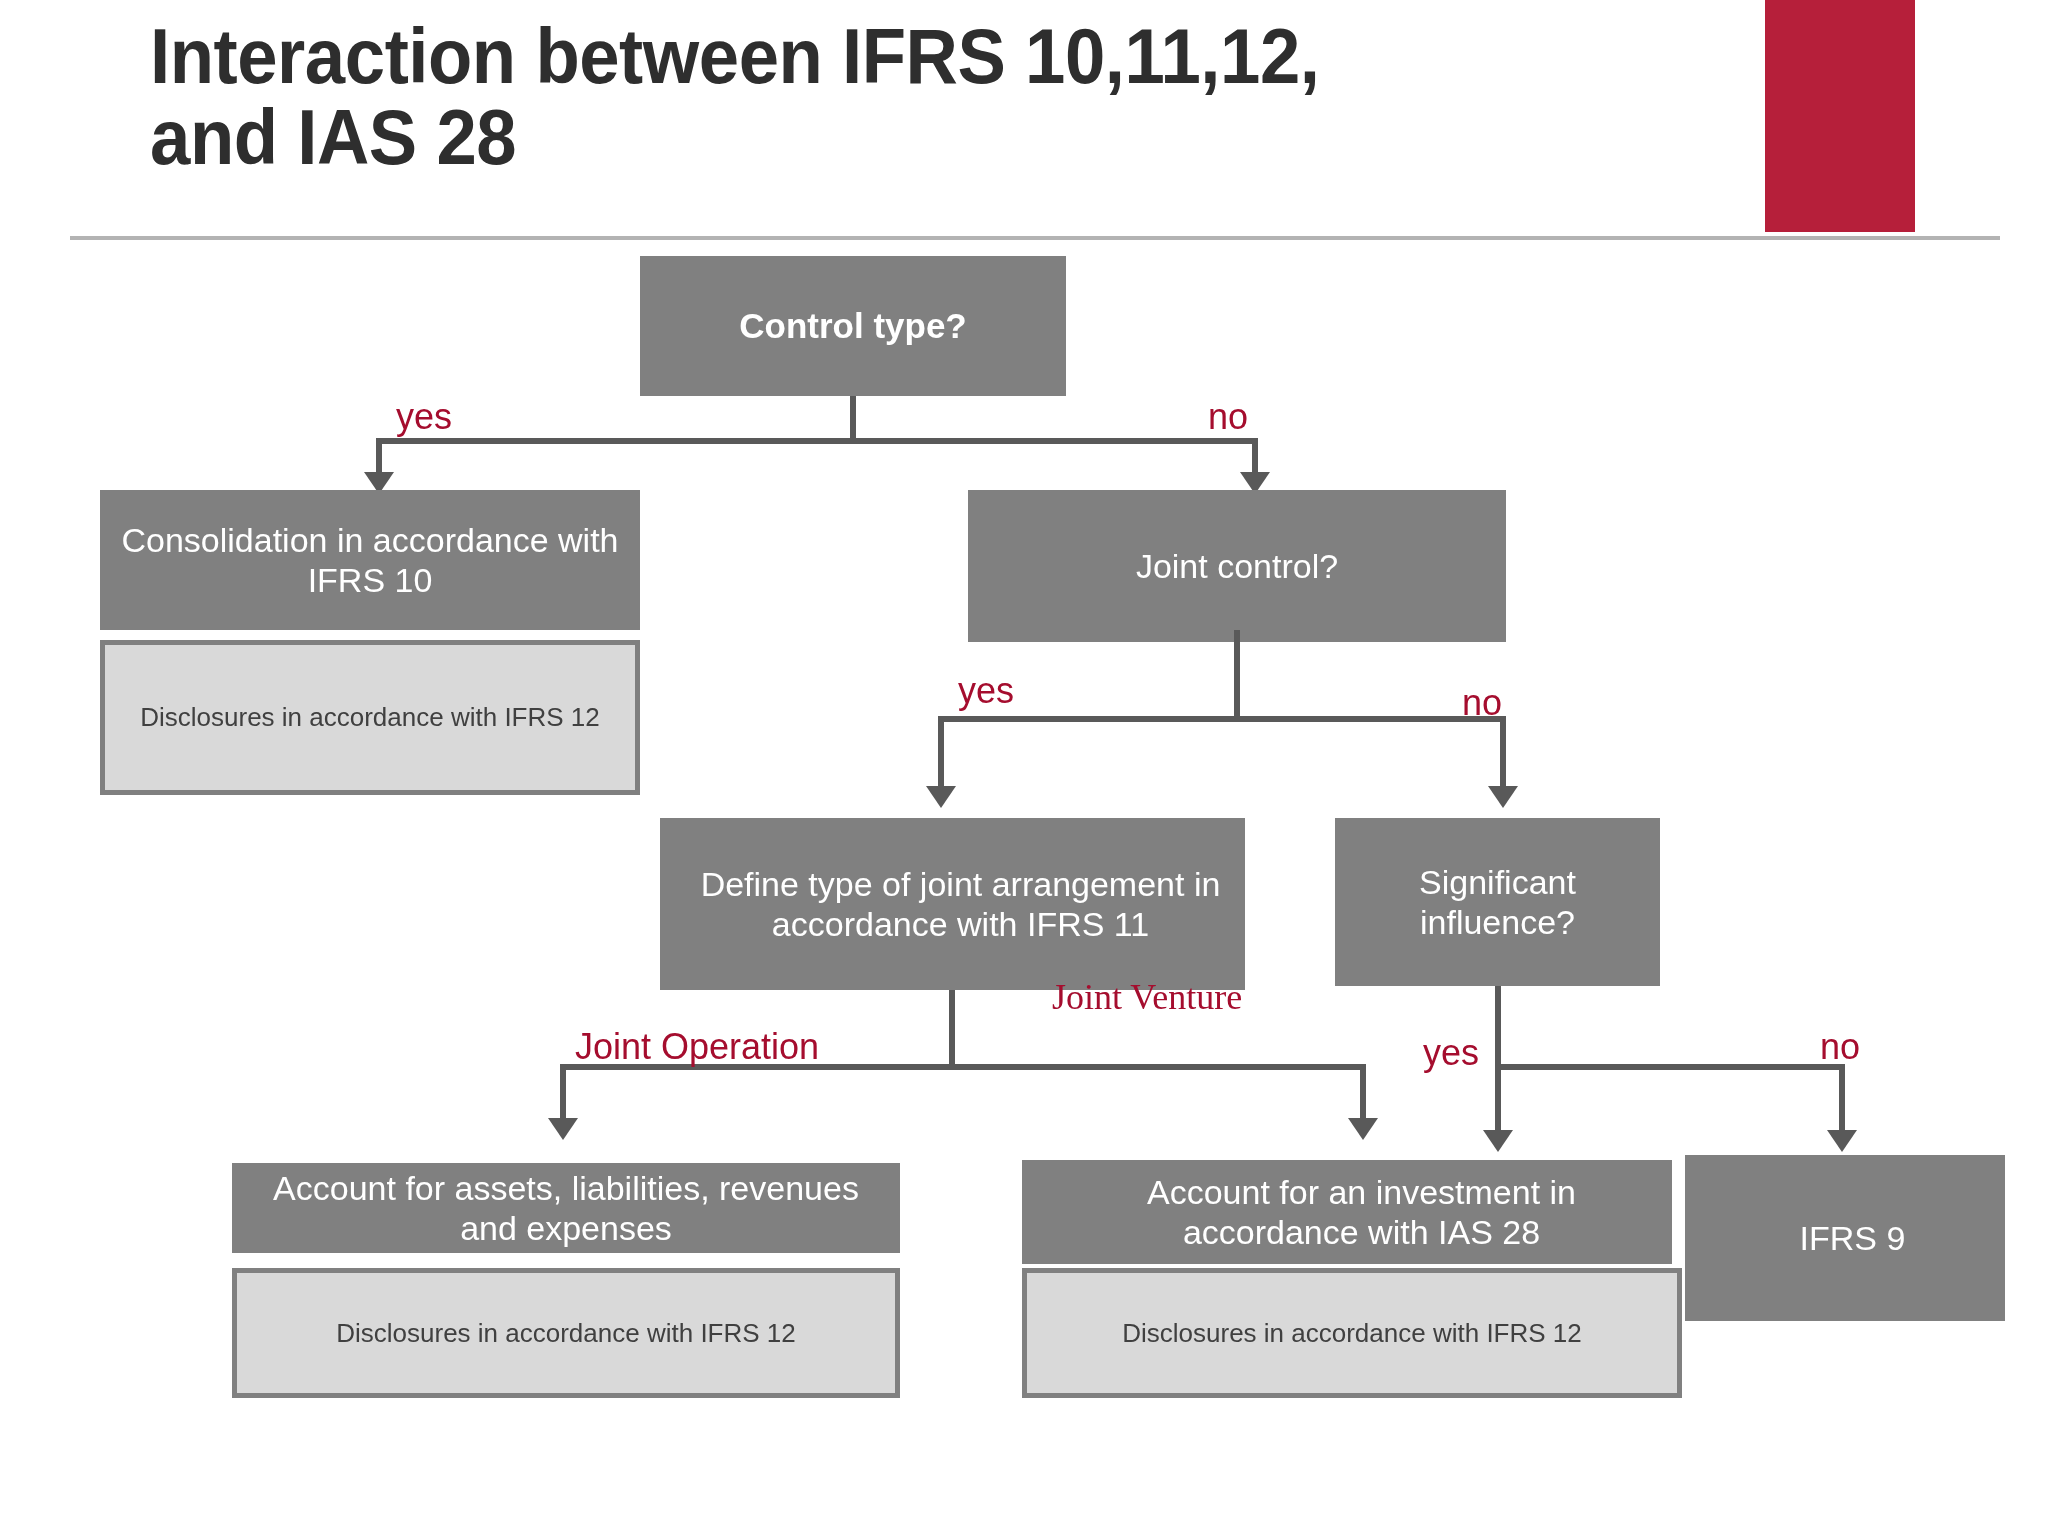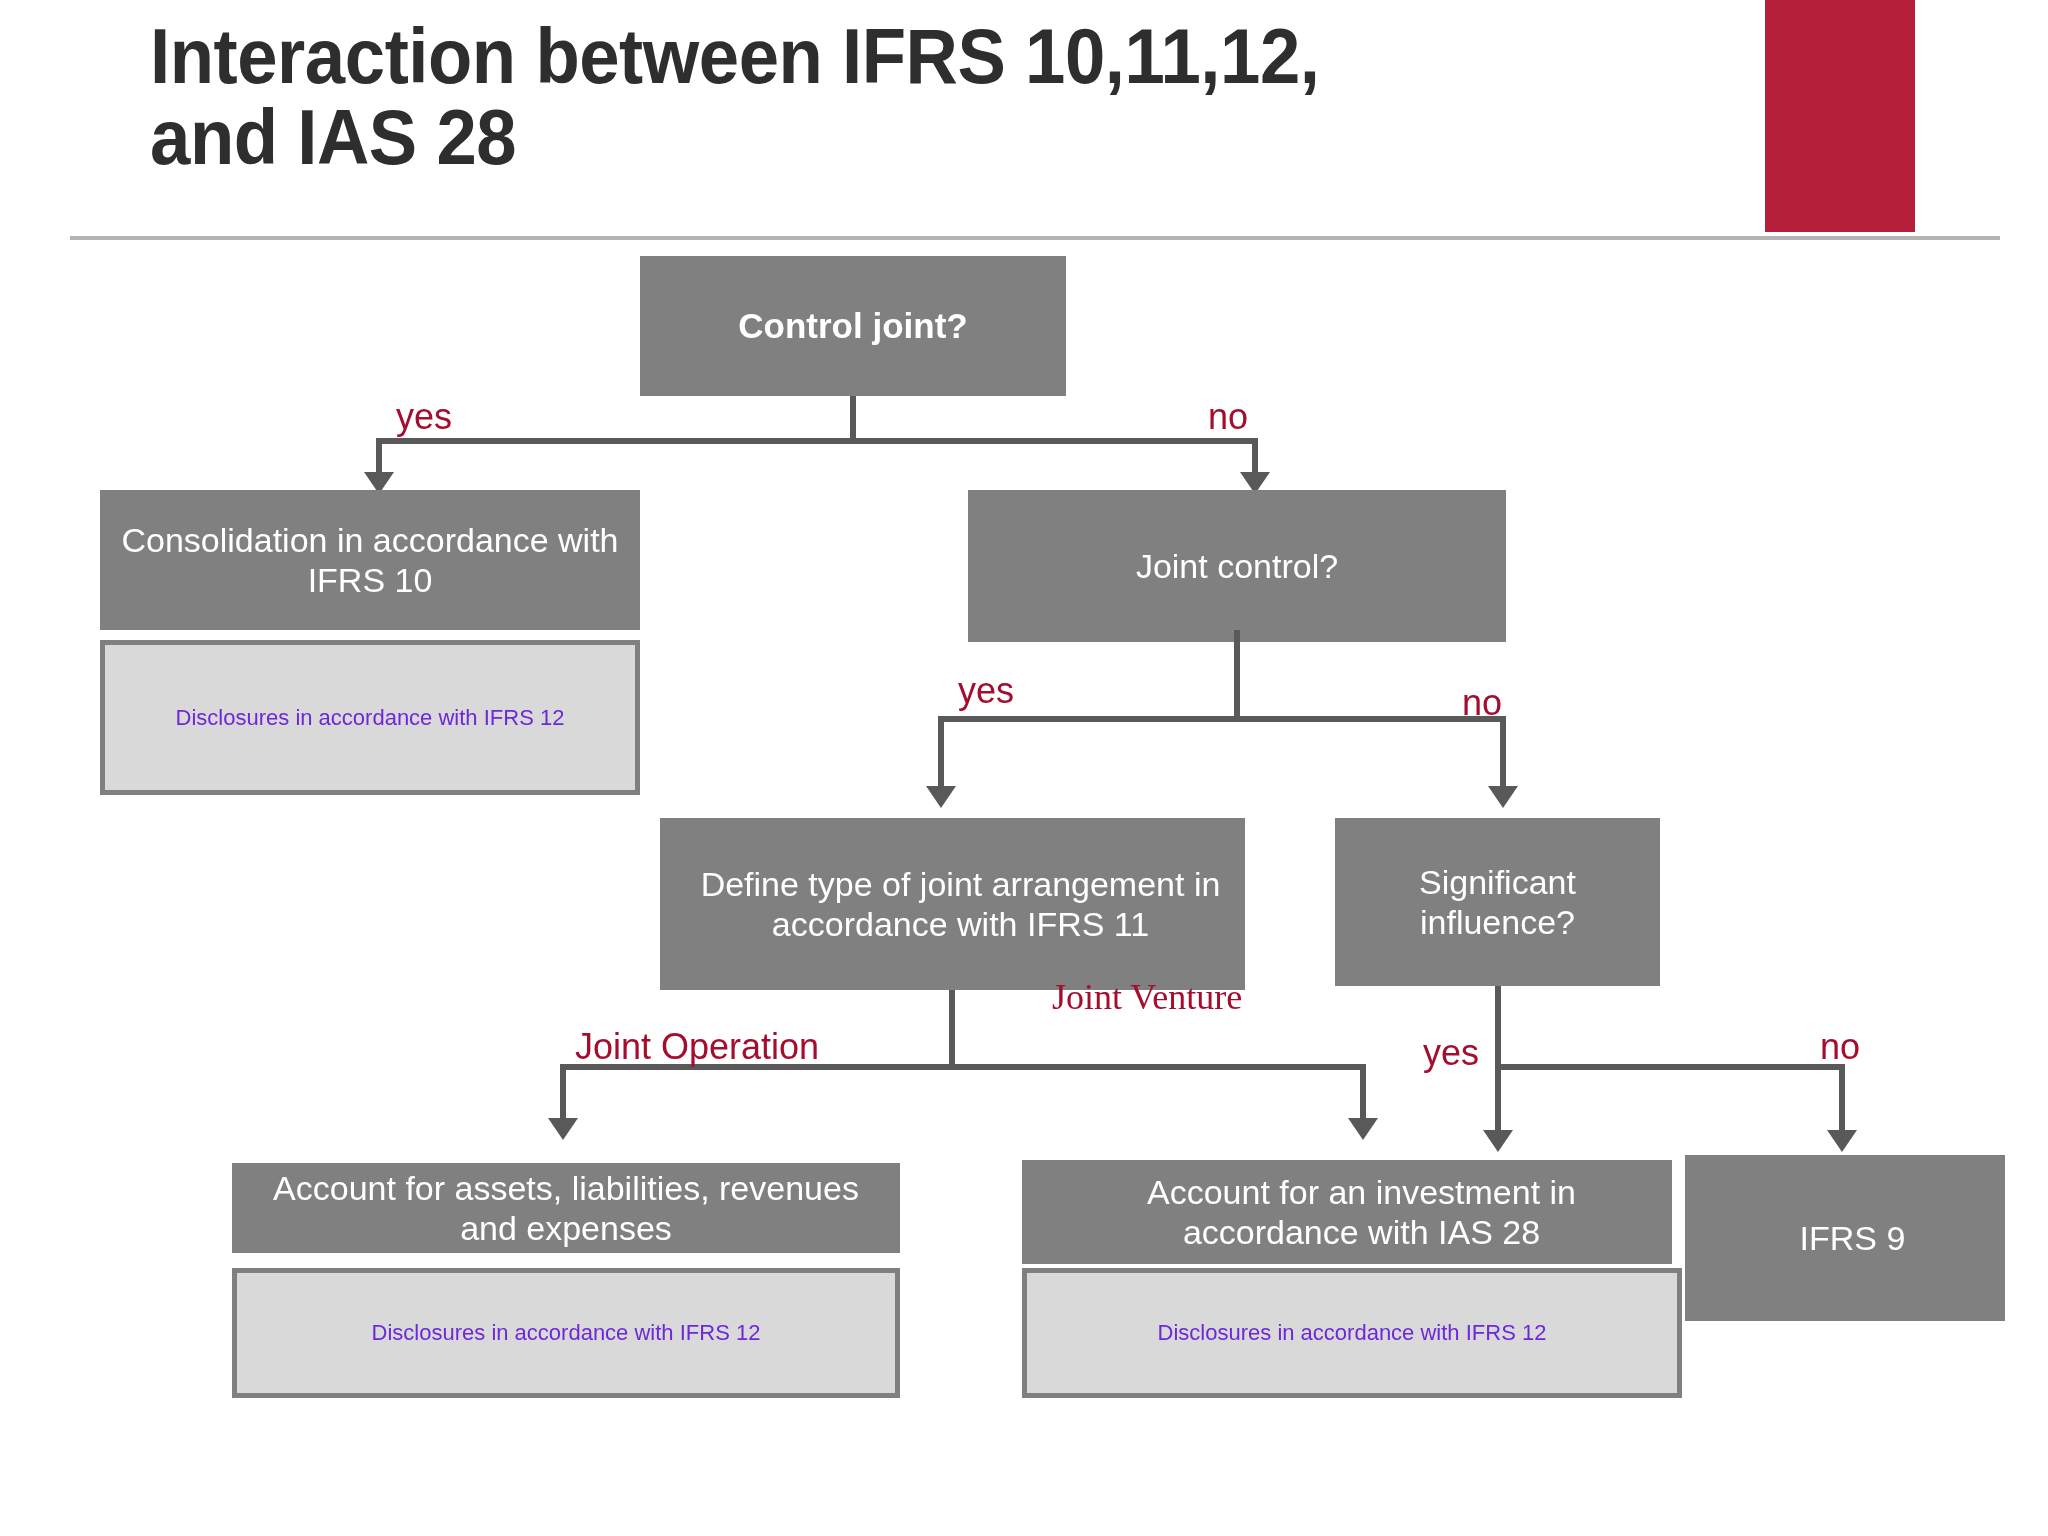--- a/index.html
+++ b/index.html
@@ -35,23 +35,23 @@
     display:flex;align-items:center;justify-content:center;
     text-align:center;
   }
   .node .txt{display:block;width:100%;padding:0 12px;}
   .node.solid{
     background:#808080;color:#ffffff;
     font-size:34px;line-height:1.18;
   }
   .node.solid.bold{font-weight:bold;font-size:35px;}
   .node.light{
-    background:#d9d9d9;color:#6d28d9;
+    background:#d9d9d9;color:#404040;
     border:5px solid #808080;
-    font-size:22px;line-height:1.18;
+    font-size:26px;line-height:1.18;
   }
 
   
   .line{position:absolute;background:#595959;}
   .vline{width:6px;}
   .hline{height:6px;}
   .arrowhead{
     position:absolute;width:0;height:0;
     border-left:15px solid transparent;
     border-right:15px solid transparent;
@@ -66,21 +66,21 @@
 <body>
 
 <div id="slide">
 
   <div id="title">Interaction between IFRS 10,11,12,
 and IAS 28</div>
   <div id="accent-bar"></div>
   <div id="header-rule"></div>
 
   <div class="node solid bold" style="left:640px;top:256px;width:426px;height:140px;">
-    <span class="txt">Control joint?</span>
+    <span class="txt">Control type?</span>
   </div>
 
   <div class="line vline" style="left:850px;top:396px;width:6px;height:48px;"></div>
 
   <div class="line hline" style="left:376px;top:438px;width:882px;height:6px;"></div>
 
   <div class="line vline" style="left:376px;top:438px;width:6px;height:40px;"></div>
   <div class="arrowhead" style="left:364px;top:472px;"></div>
 
   <div class="line vline" style="left:1252px;top:438px;width:6px;height:40px;"></div>

